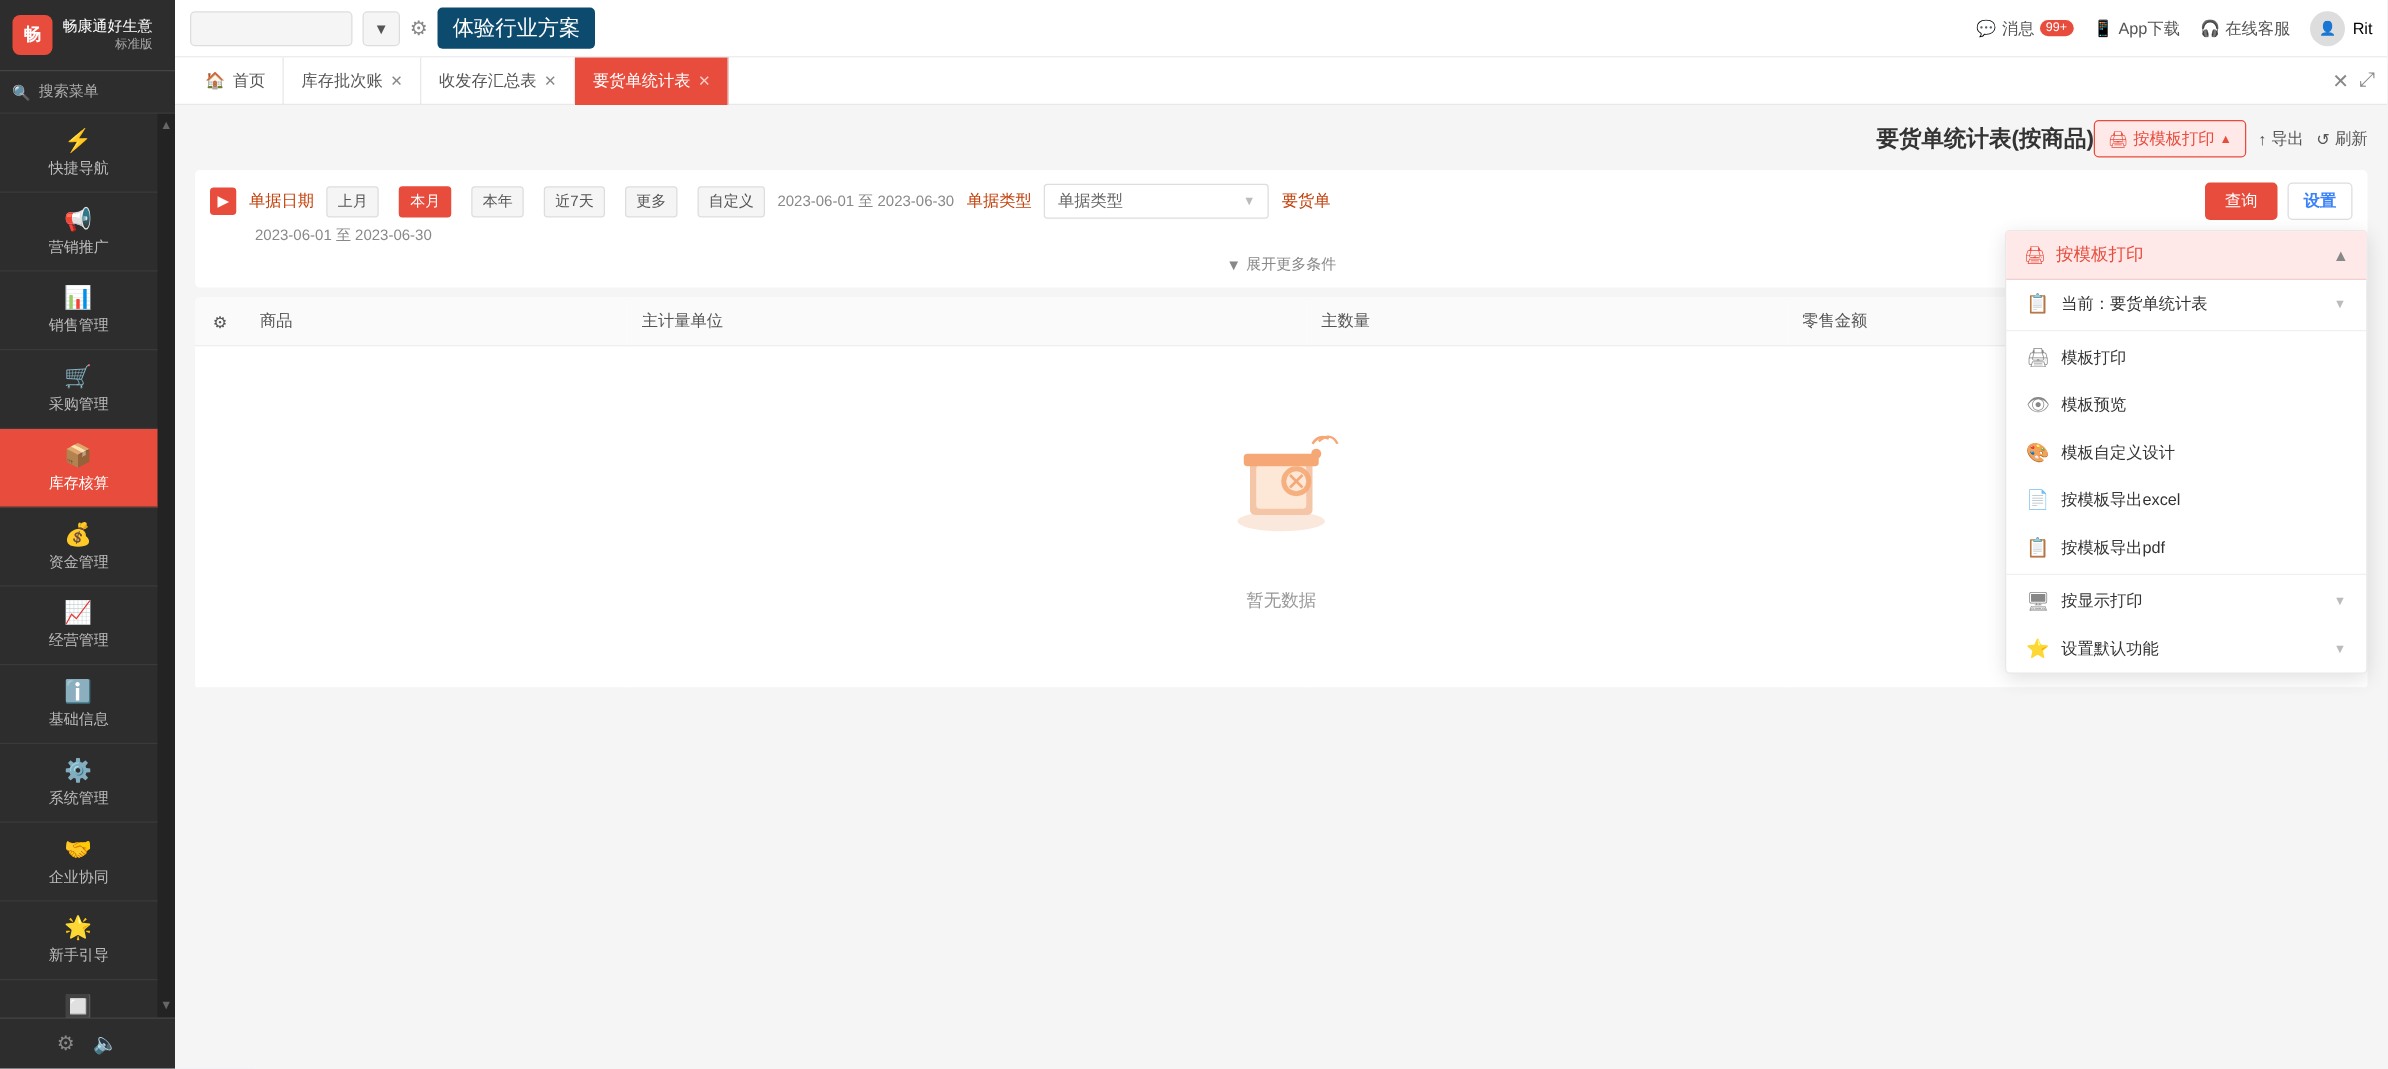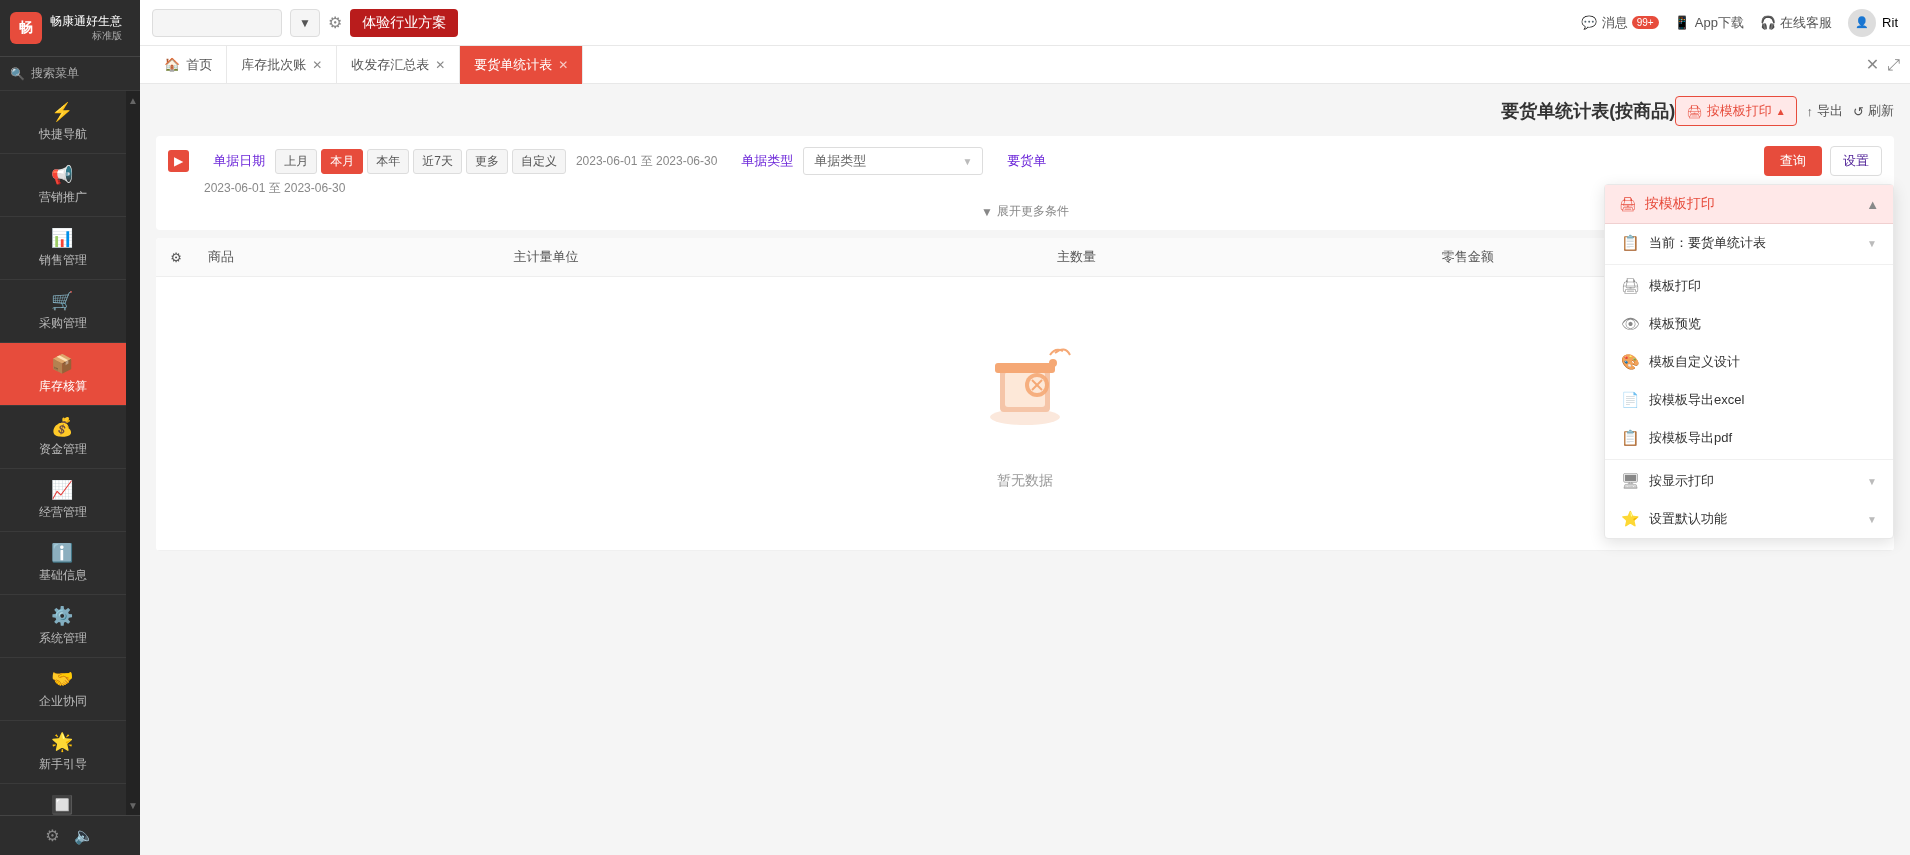--- a/index.html
+++ b/index.html
@@ -117,26 +117,26 @@
       cursor: pointer;
       font-size: 12px;
       color: #555;
     }
     .topbar-settings-icon {
       color: #888;
       cursor: pointer;
       font-size: 16px;
     }
     .topbar-trial-btn {
-      background: #b91c1c;
+      background: #0c4a6e;
       color: white;
       border: none;
       border-radius: 4px;
       padding: 5px 12px;
-      font-size: 14px;
+      font-size: 17px;
       cursor: pointer;
     }
     .topbar-right {
       display: flex;
       align-items: center;
       gap: 16px;
     }
     .topbar-right-item {
       display: flex;
       align-items: center;
@@ -263,25 +263,25 @@
       border-radius: 4px;
       padding: 10px 12px;
       margin-bottom: 8px;
     }
     .filter-row {
       display: flex;
       align-items: center;
       gap: 10px;
       flex-wrap: wrap;
     }
-    .filter-label { color: #6d28d9; font-size: 13px; white-space: nowrap; margin-left: 14px; }
+    .filter-label { color: #c2410c; font-size: 13px; white-space: nowrap; }
     .date-btn-group {
       display: flex;
       align-items: flex-start;
-      gap: 4px;
+      gap: 16px;
     }
     .date-btn {
       padding: 3px 8px;
       border: 1px solid #ddd;
       border-radius: 3px;
       background: #f5f5f5;
       cursor: pointer;
       font-size: 12px;
       color: #555;
     }
@@ -322,26 +322,27 @@
       background: #e74c3c;
       color: white;
       border: none;
       border-radius: 4px;
       padding: 5px 16px;
       font-size: 13px;
       cursor: pointer;
     }
     .settings-btn {
       background: #fff;
-      color: #4c1d95;
+      color: #3b82f6;
       border: 1px solid #ddd;
       border-radius: 4px;
       padding: 5px 12px;
       font-size: 13px;
       cursor: pointer;
+      font-weight: bold;
     }
 
     
     .table-container {
       background: #fff;
       border-radius: 4px;
       overflow: hidden;
     }
     table {
       width: 100%;

